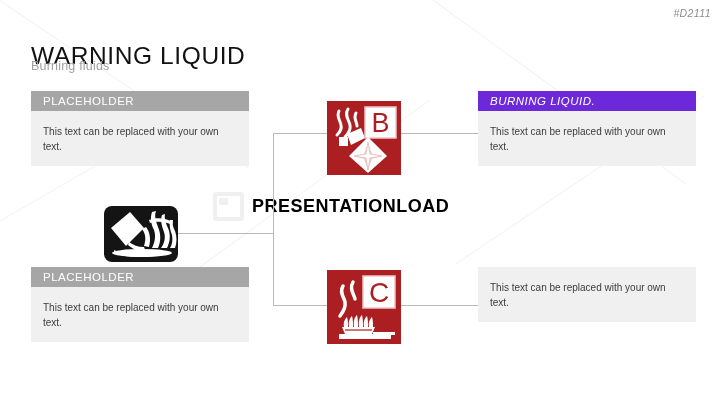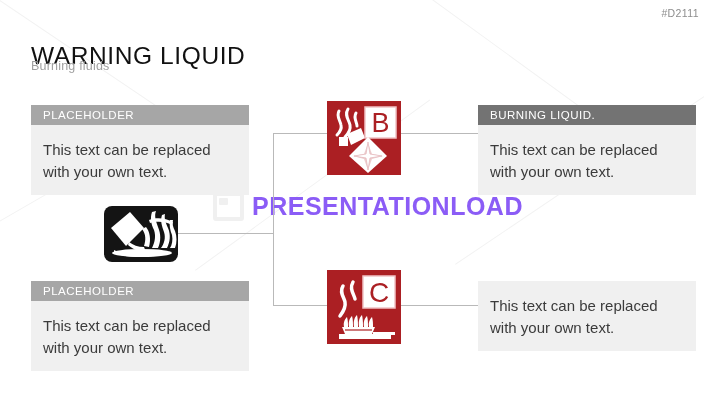--- a/index.html
+++ b/index.html
@@ -23,24 +23,25 @@
     position: absolute;
     background: #f2f2f2;
     transform-origin: 0 0;
     pointer-events: none;
   }
 
   
   #doc-code {
     position: absolute;
     top: 7px;
-    right: 28px;
+    right: 16px;
     font-size: 10.5px;
     color: #8d8d8d;
     letter-spacing: .4px;
+    font-style: italic;
   }
   #page-title {
     position: absolute;
     left: 31px;
     top: 26px;
     font-size: 24.5px;
     font-weight: normal;
     letter-spacing: .6px;
     color: #111111;
   }
@@ -76,50 +77,49 @@
     content: "";
     position: absolute;
     left: 2px;
     top: 2px;
     width: 9px;
     height: 7px;
     background: #f0f0f0;
     border-radius: 1px;
   }
   #watermark .wm-text {
-    font-size: 25px;
+    font-size: 18px;
     font-weight: bold;
-    color: #8b5cf6;
+    color: #000000;
     letter-spacing: .5px;
   }
 
   
   .card {
     position: absolute;
     width: 218px;
-    margin-top: 14px;
   }
   .card-header {
     height: 20px;
     line-height: 20px;
     padding: 0 0 0 12px;
     font-size: 11.5px;
     color: #ffffff;
     letter-spacing: .5px;
     box-sizing: border-box;
     overflow: hidden;
     white-space: nowrap;
   }
   .card-header.gray { background: #a6a6a6; }
-  .card-header.red  { background: #737373; }
+  .card-header.red  { background: #6d28d9; font-style: italic; }
   .card-body {
     background: #f0f0f0;
     min-height: 51px;
     padding: 14px 16px 12px 12px;
-    font-size: 15px;
+    font-size: 10px;
     line-height: 1.45;
     color: #3b3b3b;
     box-sizing: border-box;
   }
 
   #card-tl { left: 31px;  top: 91px;  }
   #card-bl { left: 31px;  top: 267px; }
   #card-tr { left: 478px; top: 91px;  }
   #card-br { left: 478px; top: 267px; }
 

